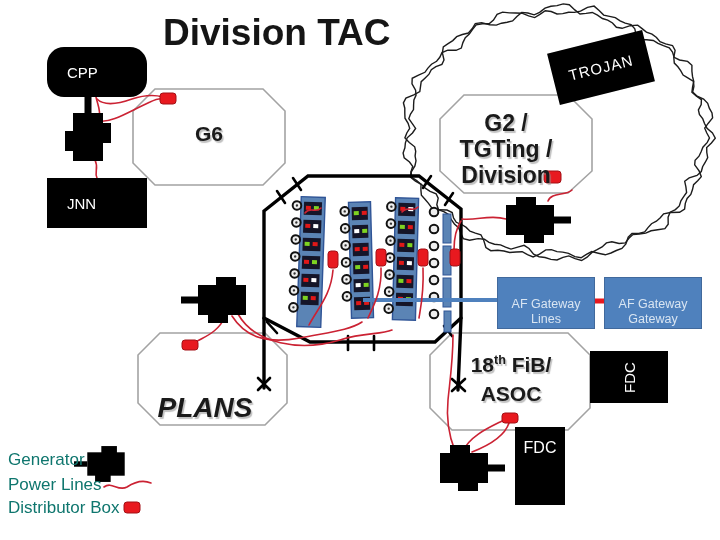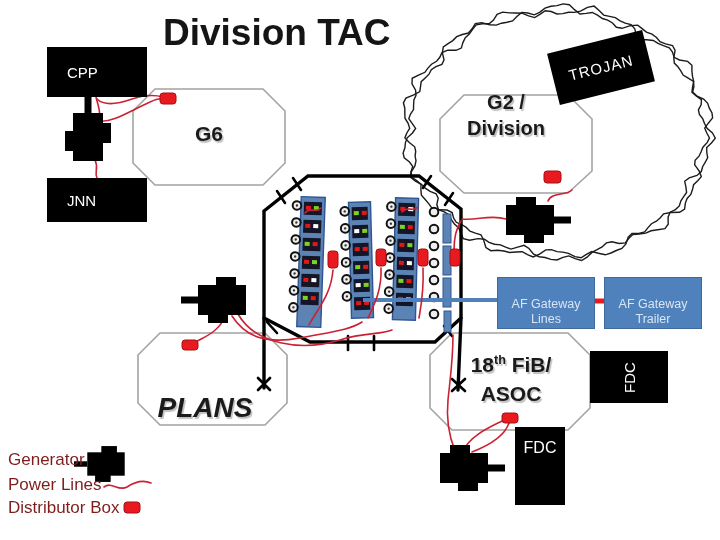--- a/index.html
+++ b/index.html
@@ -9,21 +9,21 @@
   .abs{position:absolute;}
   .title{font-size:37px;font-weight:700;color:#151515;letter-spacing:0px;}
   .blackbox{background:#000;color:#fff;display:flex;align-items:center;}
   .blackbox span{font-size:15px;}
   .padlab{padding-left:20px;}
   .shape-label{font-weight:700;color:#1a1a1a;text-align:center;
                text-shadow:1.5px 1.5px 1px rgba(150,150,150,.6);}
   .gw{background:#4f81bd;border:1.5px solid #41699c;color:#d9e5f2;display:flex;
       flex-direction:column;align-items:center;justify-content:flex-end;
       font-size:12.5px;line-height:1.25;text-align:center;}
-  .legend-row{display:flex;align-items:flex-start;gap:6px;font-size:17px;color:#7f1d1d;}
+  .legend-row{display:flex;align-items:flex-start;gap:6px;font-size:17px;color:#0f766e;}
   .rot-text{transform:rotate(-90deg);white-space:nowrap;font-size:15px;color:#fff;}
   .trojan{transform:rotate(-14deg);justify-content:center;}
   .trojan span{letter-spacing:1px;}
   sup{font-size:60%;vertical-align:super;margin-top:20px;}
 </style>
 </head>
 <body>
 
 <div id="stage">
 
@@ -231,54 +231,55 @@
       <use href="#gen-sym" transform="translate(88,137) rotate(-90)"></use>
       <use href="#gen-sym" transform="translate(222,300) scale(-1,1)"></use>
       <use href="#gen-sym" transform="translate(530,220)"></use>
       <use href="#gen-sym" transform="translate(464,468)"></use>
       <use href="#gen-sym" transform="translate(106,464) scale(-0.78,0.78)"></use>
     </g>
   </svg>
 
   <div class="abs title" style="left:163px;top:12px;">Division TAC</div>
 
-  <div class="abs blackbox padlab" style="left:47px;top:47px;width:80px;height:50px;">
+  <div class="abs blackbox padlab" style="left:47px;top:47px;width:80px;height:50px;border-radius:17px;">
     <span>CPP</span>
   </div>
 
-  <div class="abs blackbox padlab" style="left:47px;top:178px;width:80px;height:44px;">
+  <div class="abs blackbox padlab" style="left:47px;top:178px;width:80px;height:50px;">
     <span>JNN</span>
   </div>
 
   <div class="abs blackbox trojan" style="left:552px;top:41px;width:98px;height:53px;">
     <span>TROJAN</span>
   </div>
 
   <div class="abs shape-label" style="left:131px;top:122px;width:156px;font-size:21px;">G6</div>
 
-  <div class="abs shape-label" style="left:440px;top:89px;width:132px;font-size:20px;line-height:26px;">
+  <div class="abs shape-label" style="left:440px;top:110px;width:132px;font-size:23px;line-height:26px;">
     <div>G2 /</div>
+    <div>TGTing /</div>
     <div>Division</div>
   </div>
 
   <div class="abs shape-label" style="left:130px;top:392px;width:150px;font-size:28px;font-style:italic;">PLANS</div>
 
   <div class="abs shape-label" style="left:430px;top:346px;width:162px;font-size:21px;line-height:29px;">
     <div><span>18</span><sup>th</sup><span> FiB/</span></div>
     <div>ASOC</div>
   </div>
 
   <div class="abs gw" style="left:497px;top:277px;width:96px;height:50px;">
     <span>AF Gateway</span>
     <span>Lines</span>
   </div>
 
   <div class="abs gw" style="left:604px;top:277px;width:96px;height:50px;">
     <span>AF Gateway</span>
-    <span>Trailer</span>
+    <span>Gateway</span>
   </div>
 
   <div class="abs blackbox" style="left:590px;top:351px;width:78px;height:52px;justify-content:center;">
     <span class="rot-text">FDC</span>
   </div>
 
   <div class="abs blackbox" style="left:515px;top:427px;width:50px;height:78px;align-items:flex-start;justify-content:center;">
     <span style="padding-top:12px;font-size:16px;">FDC</span>
   </div>
 

